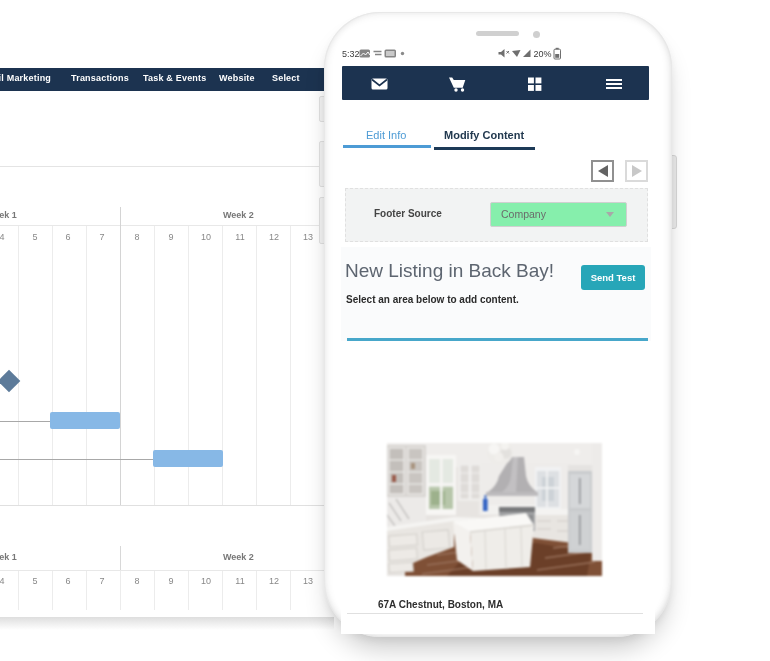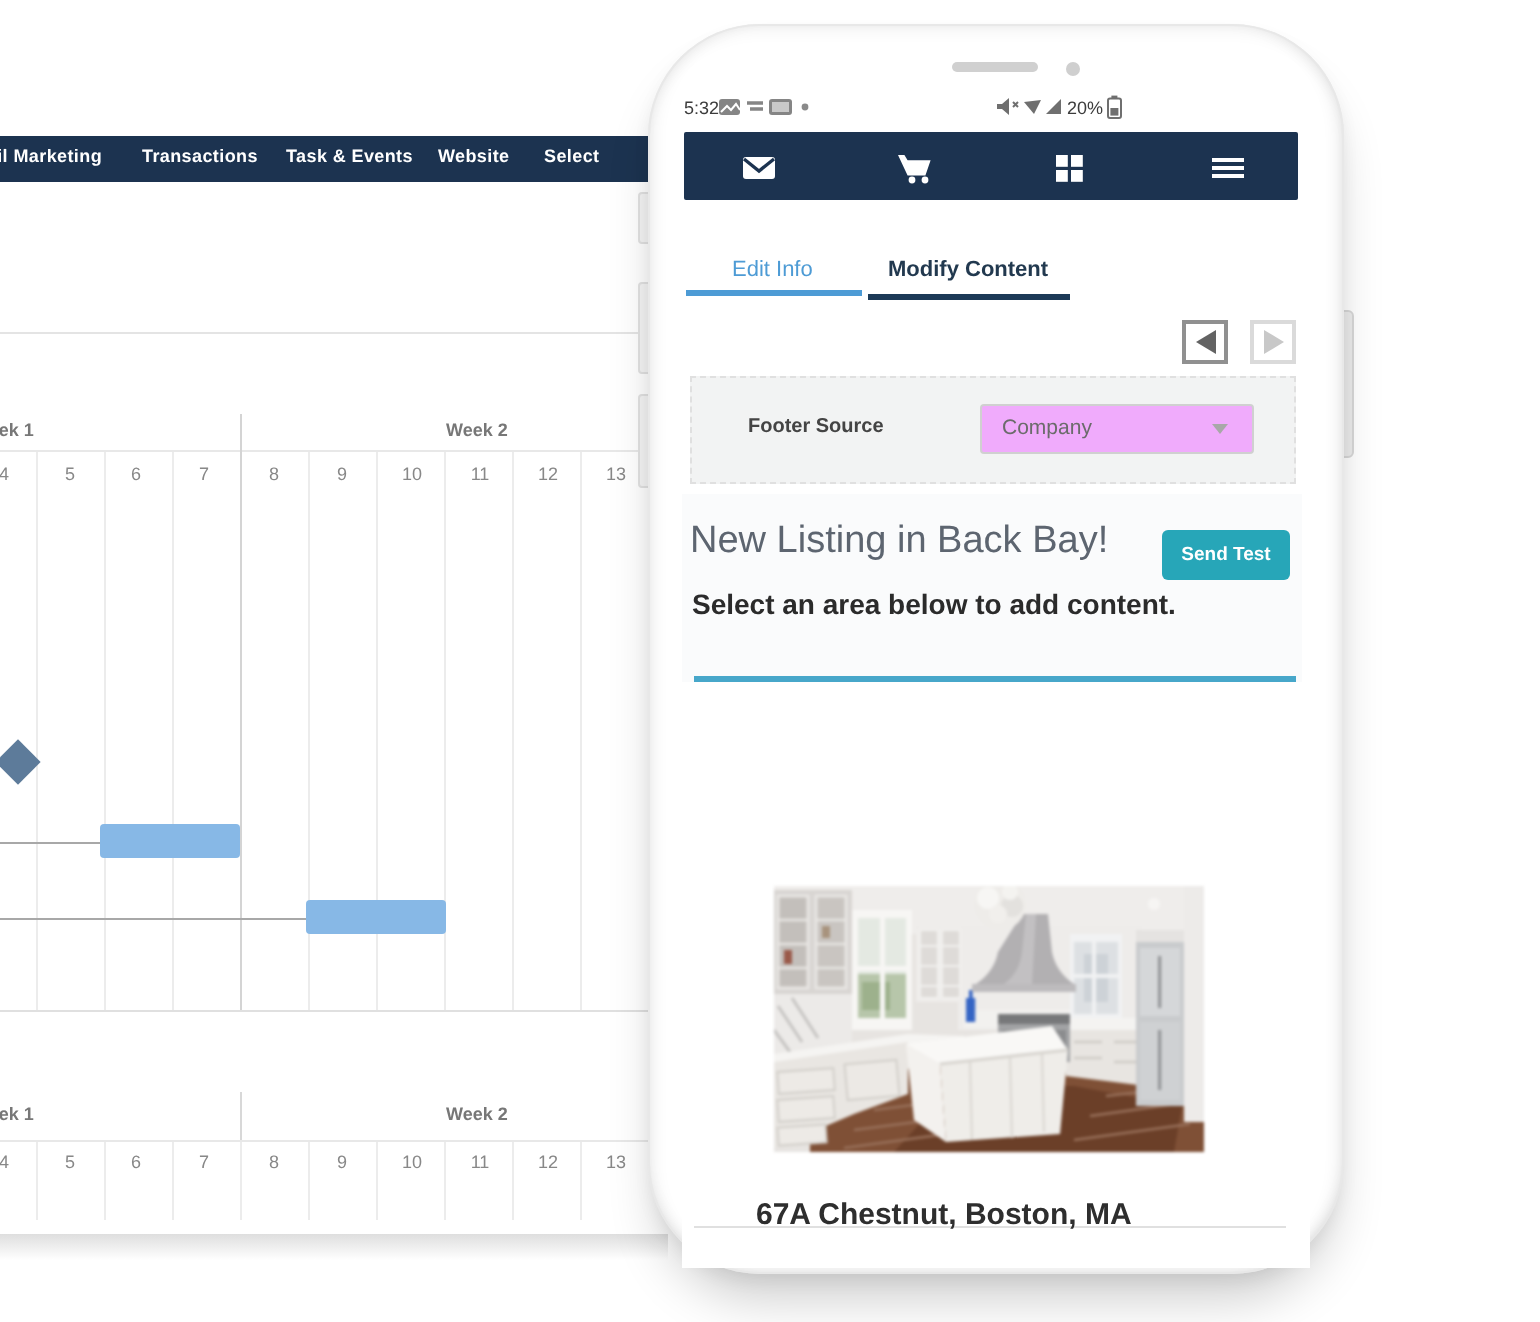--- a/index.html
+++ b/index.html
@@ -45,35 +45,35 @@
   .tabline2{position:absolute;left:93px;top:107px;width:101px;height:3px;background:#1d3a57;}
 
   .h-footer{position:absolute;left:4px;top:125px;font-size:19px;color:#5d6570;}
   .arrbtn1{position:absolute;left:250px;top:120px;width:19px;height:18px;background:#fff;border:2px solid #909090;text-align:center;}
   .arrbtn2{position:absolute;left:284px;top:120px;width:19px;height:18px;background:#fff;border:2px solid #dadada;text-align:center;}
   .tri-l{width:0;height:0;border-top:6px solid transparent;border-bottom:6px solid transparent;border-right:10px solid #636363;margin:3px auto 0;}
   .tri-r{width:0;height:0;border-top:6px solid transparent;border-bottom:6px solid transparent;border-left:10px solid #c8c8c8;margin:3px auto 0;}
 
   .panel{position:absolute;left:4px;top:148px;width:301px;height:52px;background:#f2f3f3;border:1px dashed #e0e0e0;}
   .panel .lbl{position:absolute;left:28px;top:19px;font-size:10px;font-weight:bold;color:#444;}
-  .dd{position:absolute;left:144px;top:13px;width:135px;height:23px;background:#f0abfc;border:1px solid #d0d0d0;border-radius:2px;}
+  .dd{position:absolute;left:144px;top:13px;width:135px;height:23px;background:#86efac;border:1px solid #d0d0d0;border-radius:2px;}
   .dd span{position:absolute;left:10px;top:5px;font-size:10.5px;color:#6b6b6b;}
   .dd .caret{position:absolute;right:12px;top:9px;width:0;height:0;border-left:4.5px solid transparent;border-right:4.5px solid transparent;border-top:5.5px solid #a8a8a8;}
 
   .sec2{position:absolute;left:0px;top:207px;width:310px;height:94px;background:#fafbfc;}
   .h-listing{position:absolute;left:4px;top:13px;font-size:19px;color:#5d6570;}
   .sendtest{position:absolute;left:240px;top:18px;width:64px;height:25px;background:#27a6b8;border-radius:3px;
             color:#fff;font-size:9.5px;font-weight:bold;text-align:center;line-height:25px;}
-  .selarea{position:absolute;left:5px;top:47px;font-size:14px;font-weight:bold;color:#2b2b2b;}
+  .selarea{position:absolute;left:5px;top:47px;font-size:10px;font-weight:bold;color:#2b2b2b;}
   .tealline{position:absolute;left:6px;top:91px;width:301px;height:3px;background:#47a7ca;}
 
   .openhouse{position:absolute;left:0;top:314px;width:314px;text-align:center;
              font-size:22.5px;line-height:27.5px;color:#3e4852;font-weight:400;letter-spacing:0.2px;}
   #photo{position:absolute;left:46px;top:403px;width:215px;height:133px;filter:blur(0.8px);}
-  .addr{position:absolute;left:37px;top:559px;font-size:15px;font-weight:bold;color:#2e2e2e;z-index:2;text-align:center;}
+  .addr{position:absolute;left:37px;top:559px;font-size:10px;font-weight:bold;color:#2e2e2e;z-index:2;text-align:center;}
   .addrline{position:absolute;left:6px;top:573px;width:296px;height:1px;background:#e0e0e0;}
 </style>
 </head>
 <body>
 
 <div id="shotshadow"></div>
 <div id="shot">
   <div class="navbar">
     <span style="left:-21px;">Email Marketing</span>
     <span style="left:71px;">Transactions</span>

